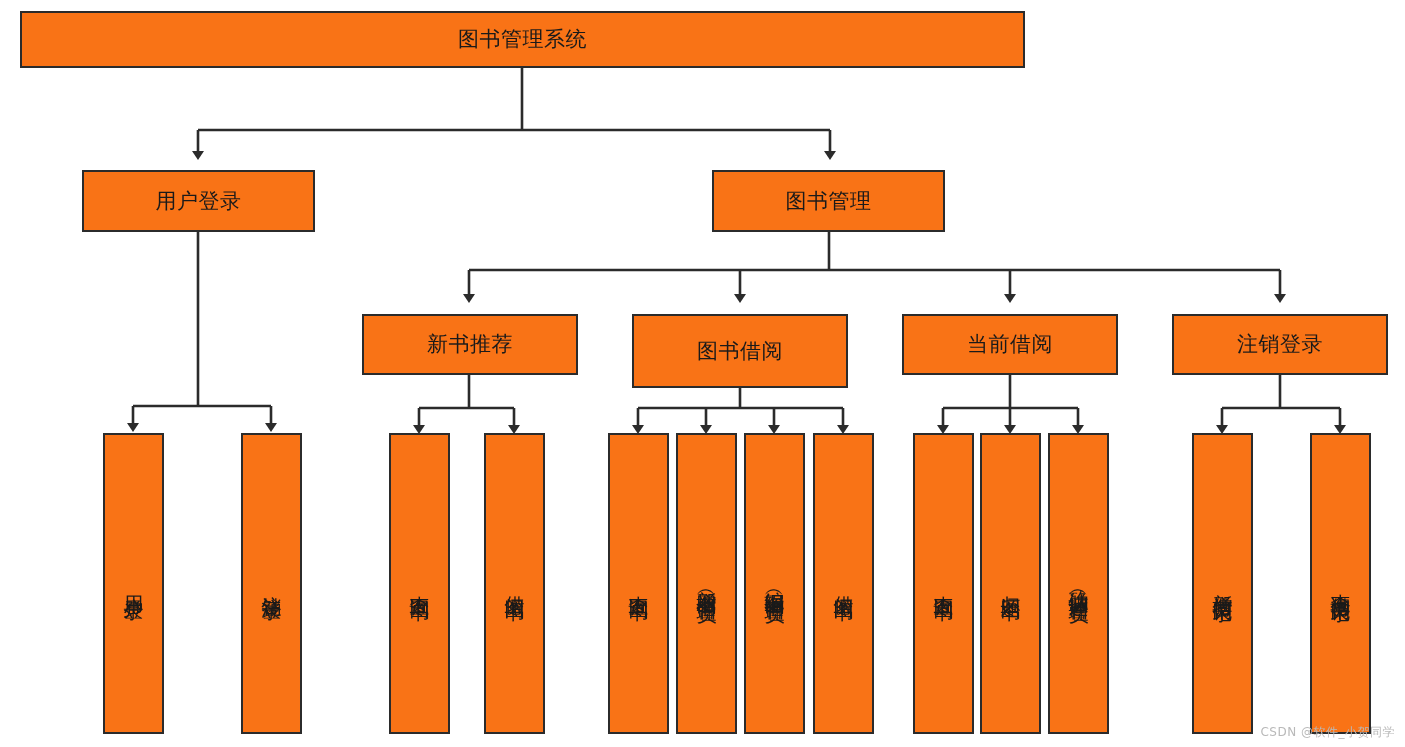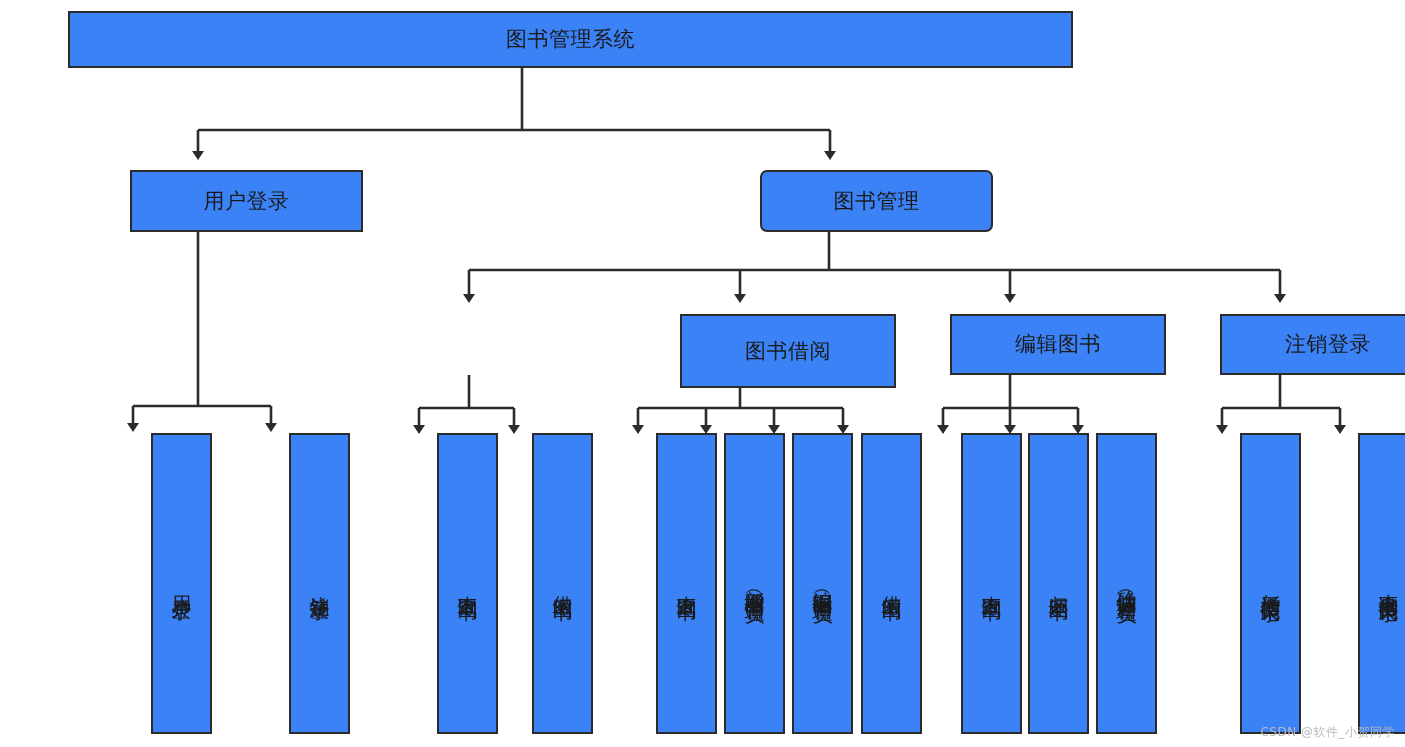--- a/index.html
+++ b/index.html
@@ -11,27 +11,26 @@
   #canvas{
     position:relative;
     width:1405px;
     height:747px;
     background:#fff;
     overflow:hidden;
   }
   .box{
     position:absolute;
     box-sizing:border-box;
-    background:#3b82f6;
+    background:#f97316;
     border:2.4px solid #2b2b2b;
     display:flex;
     align-items:center;
     justify-content:center;
     text-align:left;
-    margin-left:48px;
   }
   .box .lbl{
     font-size:21px;
     line-height:1.15;
     letter-spacing:0.5px;
     color:#1a1a1a;
     white-space:nowrap;
   }
   
   .box.vert .lbl{
@@ -117,29 +116,32 @@
     </g>
   </svg>
 
   <div class="box" style="left:20px;top:11px;width:1005px;height:57px;">
     <span class="lbl">图书管理系统</span>
   </div>
 
   <div class="box" style="left:82px;top:170px;width:233px;height:62px;">
     <span class="lbl">用户登录</span>
   </div>
-  <div class="box" style="left:712px;top:170px;width:233px;height:62px;border-radius:7px;">
+  <div class="box" style="left:712px;top:170px;width:233px;height:62px;">
     <span class="lbl">图书管理</span>
   </div>
 
+  <div class="box" style="left:362px;top:314px;width:216px;height:61px;">
+    <span class="lbl">新书推荐</span>
+  </div>
   <div class="box" style="left:632px;top:314px;width:216px;height:74px;">
     <span class="lbl">图书借阅</span>
   </div>
   <div class="box" style="left:902px;top:314px;width:216px;height:61px;">
-    <span class="lbl">编辑图书</span>
+    <span class="lbl">当前借阅</span>
   </div>
   <div class="box" style="left:1172px;top:314px;width:216px;height:61px;">
     <span class="lbl">注销登录</span>
   </div>
 
   <div class="box vert" style="left:103px;top:433px;width:61px;height:301px;">
     <span class="lbl">用户登录</span>
   </div>
   <div class="box vert" style="left:241px;top:433px;width:61px;height:301px;">
     <span class="lbl">注销登录</span>

